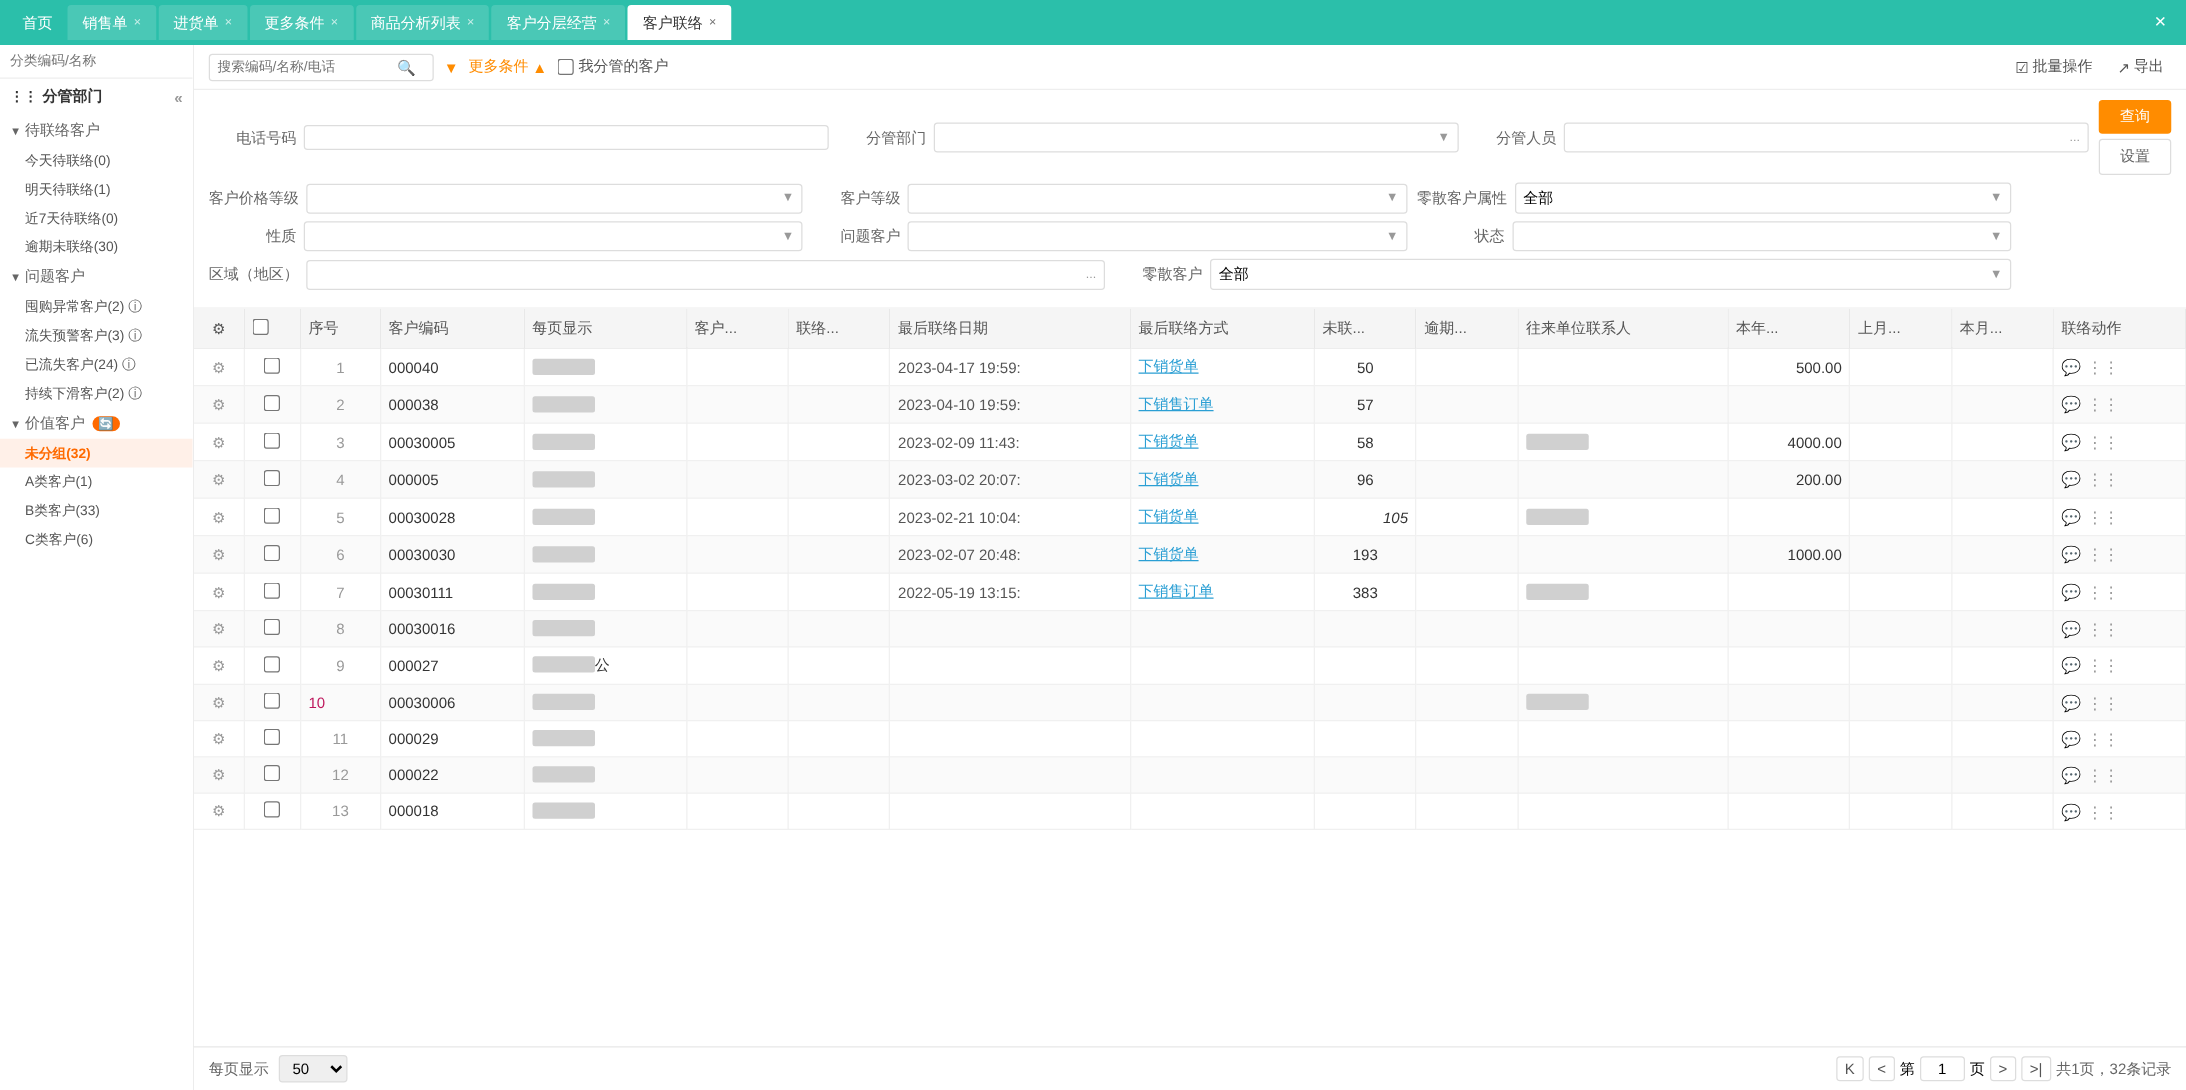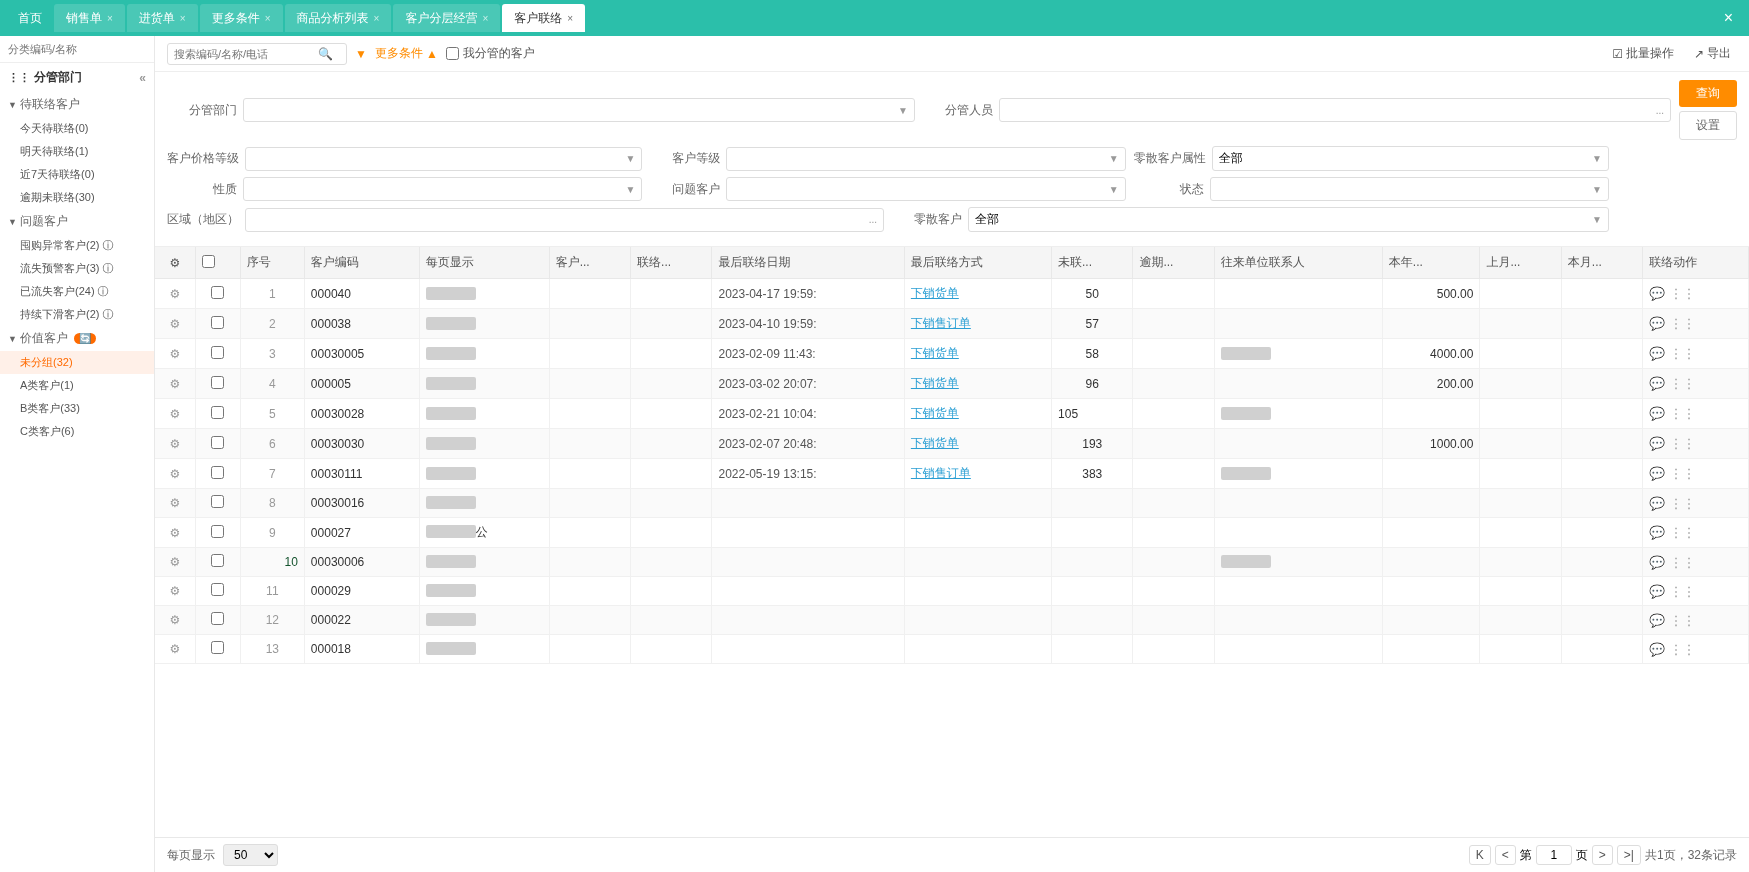--- a/index.html
+++ b/index.html
@@ -99,21 +99,21 @@
       font-size: 11px;
       gap: 3px;
     }
     .sidebar-section-header .arrow { font-size: 9px; }
     .sidebar-item {
       padding: 4px 8px 4px 20px;
       color: #555;
       cursor: pointer;
       font-size: 11px;
     }
-    .sidebar-item.active { background: #fff0e8; color: #ff6a00; font-weight: normal; }
+    .sidebar-item.active { background: #fff0e8; color: #ff6a00; font-weight: bold; }
 
     
     .content-area {
       flex: 1;
       display: flex;
       flex-direction: column;
       overflow: hidden;
     }
 
     
@@ -425,20 +425,24 @@
           <span>↗</span>
           <span>导出</span>
         </div>
       </div>
     </div>
 
     <div class="filter-panel">
 
       <div class="filter-row">
         <div class="filter-item">
+          <span class="filter-label">电话号码</span>
+          <input class="filter-input" style="">
+        </div>
+        <div class="filter-item">
           <span class="filter-label">分管部门</span>
           <div class="filter-select">
             <span></span>
               <span class="arrow">▼</span>
           </div>
         </div>
         <div class="filter-item">
           <span class="filter-label">分管人员</span>
           <div class="filter-select">
             <span></span>
@@ -638,21 +642,21 @@
             <tr style="background: rgb(255, 255, 255);">
     <td style="text-align:center;color:#999;">⚙</td>
     <td style="text-align:center;"><input type="checkbox" style=""></td>
     <td style="text-align:center;color:#999;">5</td>
     <td>00030028</td>
     <td><span style="background:#d0d0d0;color:transparent;border-radius:2px;min-width:50px;display:inline-block;height:13px;">&nbsp;&nbsp;&nbsp;&nbsp;&nbsp;&nbsp;&nbsp;&nbsp;</span></td>
     <td></td>
     <td></td>
     <td style="color:#555;">2023-02-21 10:04:</td>
     <td style="color:#2b9fd4;cursor:pointer;text-decoration:underline;">下销货单</td>
-    <td style="text-align:left;">105</td>
+    <td style="text-align:right;font-style:italic;">105</td>
     <td></td>
     <td><span style="background:#d0d0d0;color:transparent;border-radius:2px;min-width:50px;display:inline-block;height:13px;">&nbsp;&nbsp;&nbsp;&nbsp;&nbsp;&nbsp;&nbsp;&nbsp;</span></td>
     <td style="text-align:right;"></td>
     <td></td>
     <td></td>
     <td>
       <div class="col-actions">
         <span style="color:#999;cursor:pointer;font-size:13px;">💬</span>
         <span style="color:#999;cursor:pointer;font-size:13px;">⋮⋮</span>
       </div>
@@ -746,21 +750,21 @@
     <td>
       <div class="col-actions">
         <span style="color:#999;cursor:pointer;font-size:13px;">💬</span>
         <span style="color:#999;cursor:pointer;font-size:13px;">⋮⋮</span>
       </div>
     </td>
   </tr>
             <tr style="background: rgb(250, 250, 250);">
     <td style="text-align:center;color:#999;">⚙</td>
     <td style="text-align:center;"><input type="checkbox" style=""></td>
-    <td style="text-align:right;color:#14532d;">10</td>
+    <td style="text-align:left;color:#be185d;">10</td>
     <td>00030006</td>
     <td><span style="background:#d0d0d0;color:transparent;border-radius:2px;min-width:50px;display:inline-block;height:13px;">&nbsp;&nbsp;&nbsp;&nbsp;&nbsp;&nbsp;&nbsp;&nbsp;</span></td>
     <td></td>
     <td></td>
     <td style="color:#555;"></td>
     <td style=""></td>
     <td style="text-align:center;"></td>
     <td></td>
     <td><span style="background:#d0d0d0;color:transparent;border-radius:2px;min-width:50px;display:inline-block;height:13px;">&nbsp;&nbsp;&nbsp;&nbsp;&nbsp;&nbsp;&nbsp;&nbsp;</span></td>
     <td style="text-align:right;"></td>

